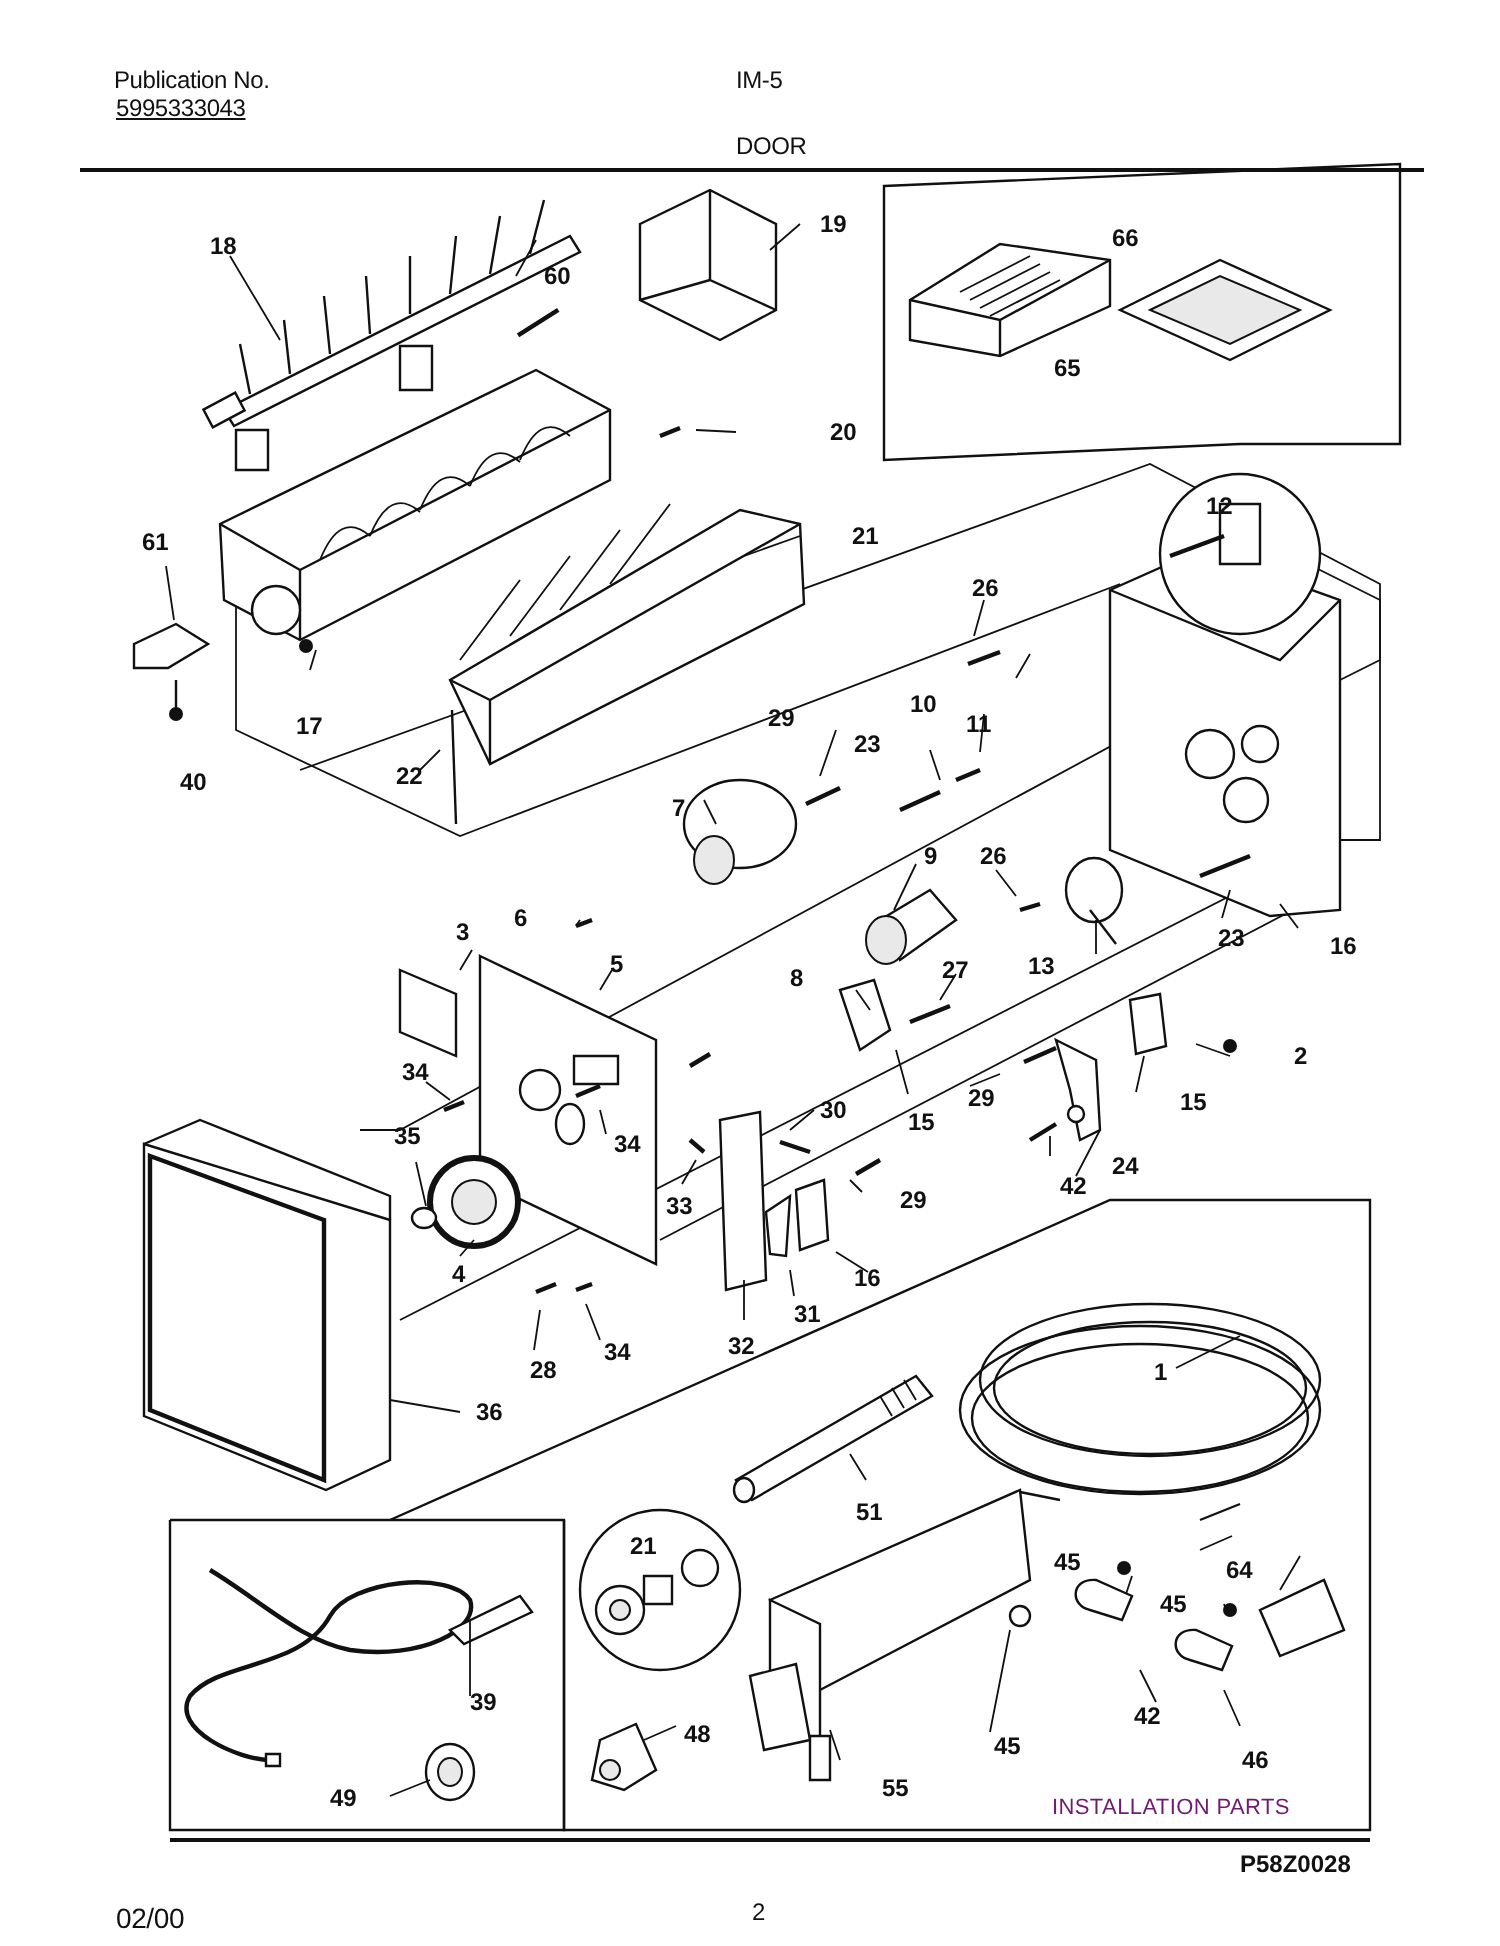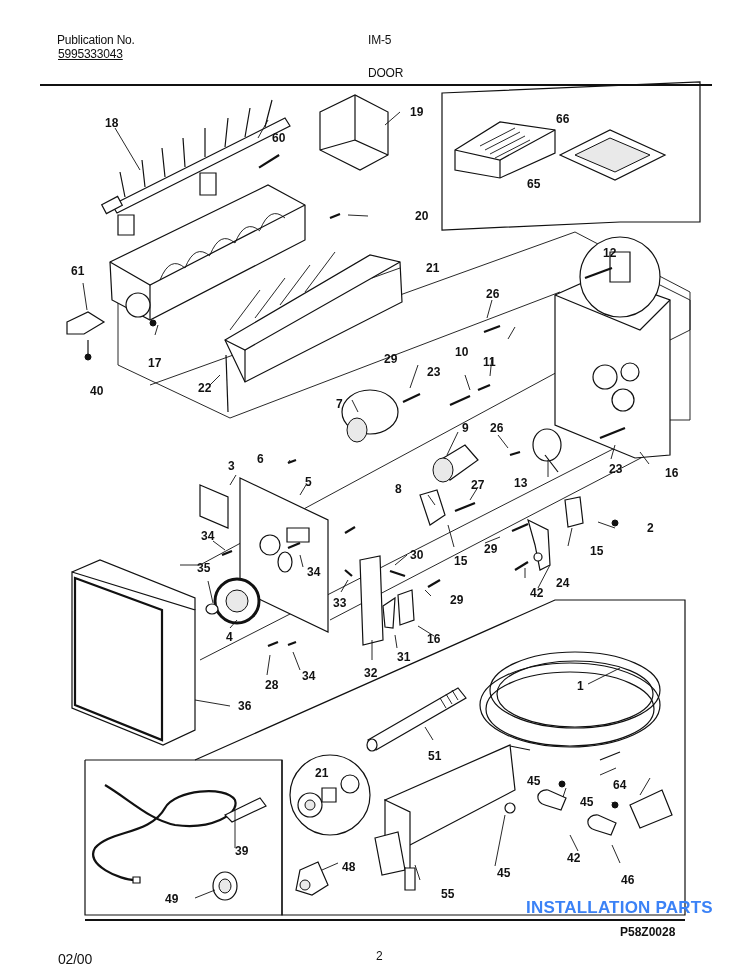--- a/index.html
+++ b/index.html
@@ -2,21 +2,21 @@
 <html><head>
 <meta charset="utf-8">
 <style>
   html, body { margin:0; padding:0; background:#ffffff; }
   body { width:750px; height:973px; position:relative; overflow:hidden;
          font-family:"Liberation Sans", sans-serif; color:#111; }
   .hdr { position:absolute; font-size:12px; font-weight:normal; letter-spacing:-0.2px; }
   .rule { position:absolute; background:#111; }
   .lbl { position:absolute; font-family:"Liberation Sans", sans-serif; font-weight:bold;
          font-size:12px; line-height:12px; color:#111; white-space:nowrap; }
-  .inst { position:absolute; font-weight:bold; font-size:17px; color:#3b82f6; letter-spacing:0.2px; }
+  .inst { position:absolute; font-weight:normal; font-size:11px; color:#701a75; letter-spacing:0.2px; }
   svg.diagram { position:absolute; left:0; top:0; }
   svg.diagram * { vector-effect:non-scaling-stroke; }
   .ln { stroke:#111; stroke-width:1.2; fill:none; }
   .thin { stroke:#111; stroke-width:0.9; fill:none; }
   .thick { stroke:#111; stroke-width:2.2; fill:none; }
   .solid { fill:#111; stroke:#111; }
   .paper { fill:#fff; stroke:#111; stroke-width:1.2; }
   .grey { fill:#e9e9e9; stroke:#111; stroke-width:1; }
 </style>
 </head>

